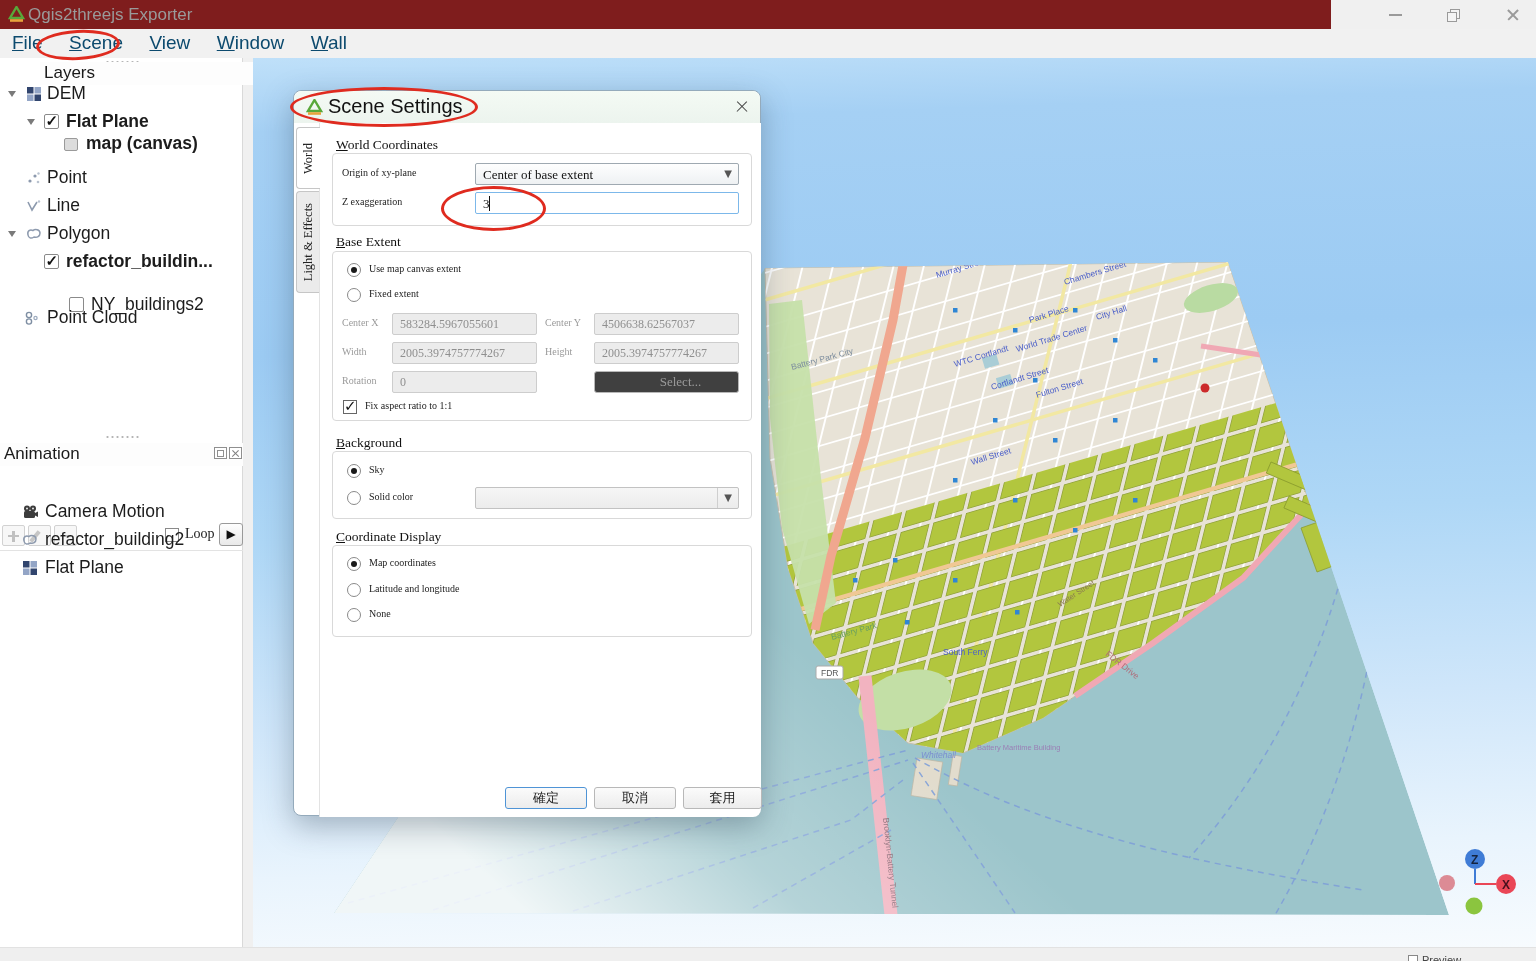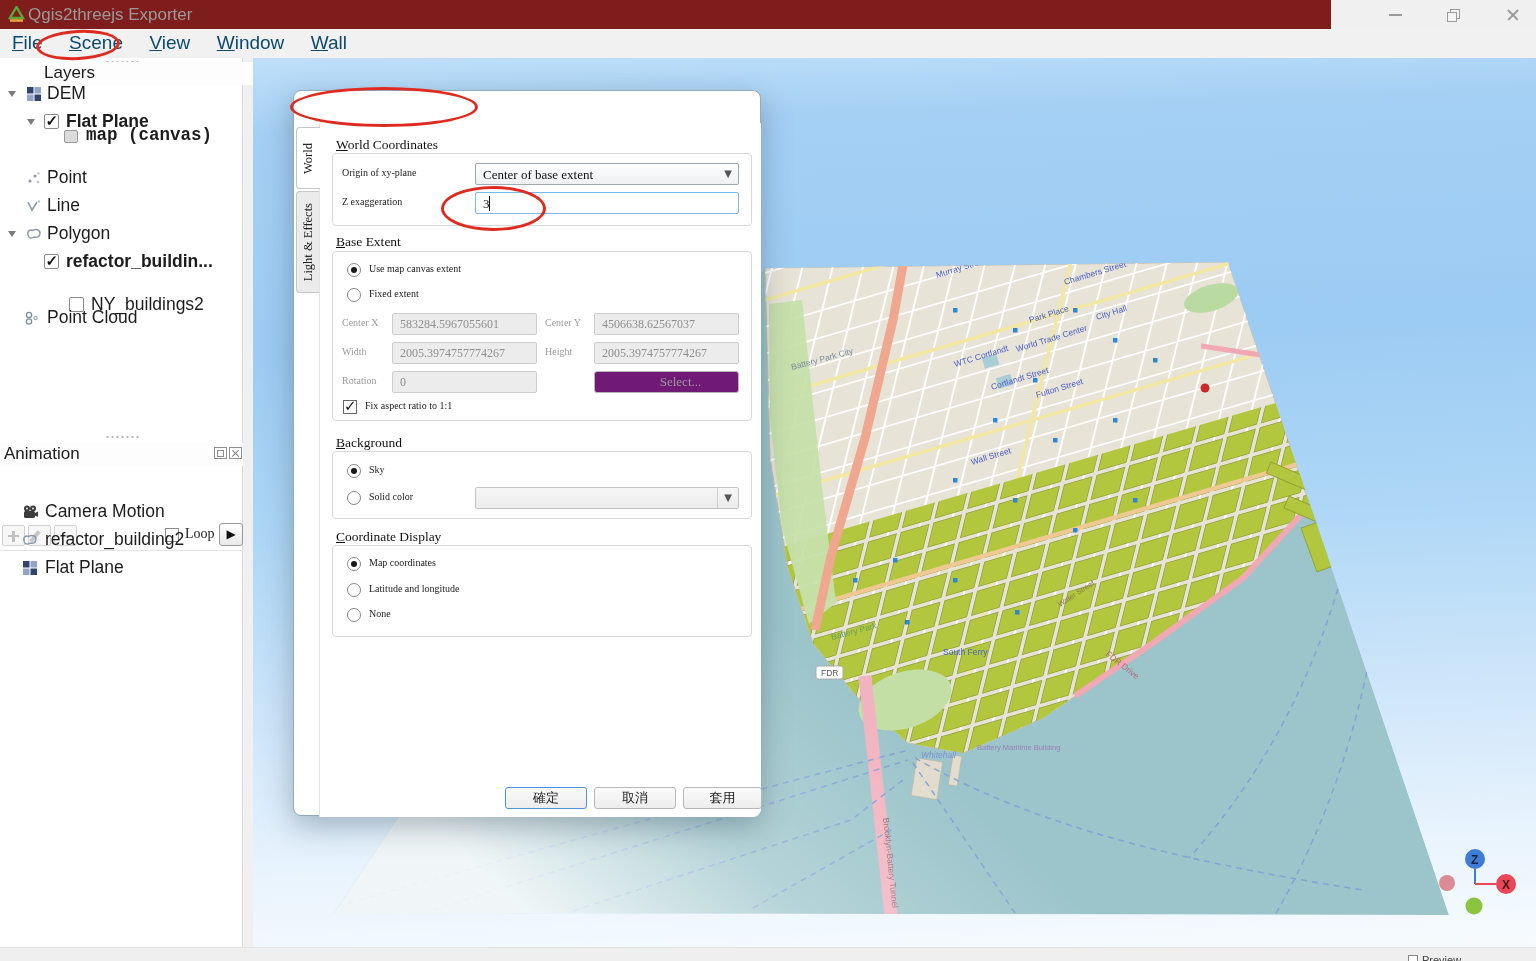--- a/index.html
+++ b/index.html
@@ -97,21 +97,21 @@
   .tinput.focus { border:1.6px solid #7cb8ea; }
   .tinput.dis { background:#ececec; border-color:#cdcdcd; }
   .tinput.dis .tval { color:#8f8f8f; }
   .caret { position:absolute; left:13px; top:3px; width:1.2px; height:15px; background:#111; }
   .radio { position:absolute; width:14px; height:14px; border:1px solid #8a8a8a; border-radius:50%; background:#fff; }
   .radio.on::after { content:""; position:absolute; left:3px; top:3px; width:6px; height:6px; border-radius:50%; background:#1a1a1a; }
   .dcbx { position:absolute; width:14px; height:14px; border:1.4px solid #666; background:#fff; }
   .dcbx.on::after { content:"\2713"; position:absolute; left:0px; top:-4px; font-size:15px; font-weight:bold; color:#111; font-family:"DejaVu Sans",sans-serif; }
   .dbtn { position:absolute; height:22px; border:1px solid #b8b8b8; border-radius:3px; background:linear-gradient(#fbfbfb,#ececec);
     font-size:13px; color:#222; text-align:center; line-height:20px; }
-  .dbtn.dis { color:#9a9a9a; background:#701a75;padding-left:28px; }
+  .dbtn.dis { color:#9a9a9a; background:#404040;padding-left:28px; }
   .dbtn.primary { border:1.4px solid #4f94d6; }
 
   
   .ann { position:absolute; border:3.4px solid #df2b1f; border-radius:50%; background:transparent; }
 </style>
 </head>
 <body>
 
 <div id="titlebar">
   <svg class="applogo" viewBox="0 0 17 17">
@@ -159,21 +159,21 @@
     </svg>
     <span class="lbl" style="left:47px;">DEM</span>
   </div>
 
   <div class="trow" style="top:50px;">
     <span class="exp" style="left:27px;"></span>
     <span class="cbx on" style="left:44px;"></span>
     <span class="lbl bold" style="left:66px;">Flat Plane</span>
   </div>
 
-  <div class="trow" style="top:64px;font-family:Liberation Mono, monospace;">
+  <div class="trow" style="top:72px;">
     <span class="ticon" style="left:64px; width:14px; height:13px; top:8px; background:#dcdcdc; border:1.4px solid #9a9a9a; border-radius:2px;"></span>
     <span class="lbl bold" style="left:86px;">map (canvas)</span>
   </div>
 
   <div class="trow" style="top:106px;">
     <svg class="ticon" style="left:26px;" viewBox="0 0 16 16">
       <circle cx="4" cy="11" r="1.6" fill="#8d9aae"></circle>
         <circle cx="9" cy="6" r="1.6" fill="#8d9aae"></circle>
         <circle cx="12" cy="12" r="1.3" fill="#b9c2cf"></circle>
         <circle cx="12.5" cy="3.5" r="1.2" fill="#b9c2cf"></circle>
@@ -440,20 +440,28 @@
     <text x="38" y="31" font-family="Liberation Sans, sans-serif" font-size="12" font-weight="bold" fill="#14233f">Z</text>
     <text x="69" y="56" font-family="Liberation Sans, sans-serif" font-size="12" font-weight="bold" fill="#47101d">X</text>
   </svg>
 </div>
 
 <div id="statusbar">
   <span id="preview-item"><span class="scb"></span><span>Preview</span></span>
 </div>
 
 <div id="dialog">
+  <div id="dlg-titlebar">
+    <svg class="applogo" style="left:12px; top:8px;" viewBox="0 0 17 17">
+      <polygon points="8.5,1 15,12 2,12" fill="none" stroke="#58a83a" stroke-width="2.4"></polygon>
+      <rect x="2" y="13.2" width="13" height="2.6" fill="#e8a33d"></rect>
+    </svg>
+    <span id="dlg-title">Scene Settings</span>
+    <div id="dlg-close"></div>
+  </div>
 
   <div class="vtab" id="tab-world">
       <span>World</span>
     </div>
   <div class="vtab" id="tab-light">
       <span>Light &amp; Effects</span>
     </div>
 
   <div id="dlg-body">
 

